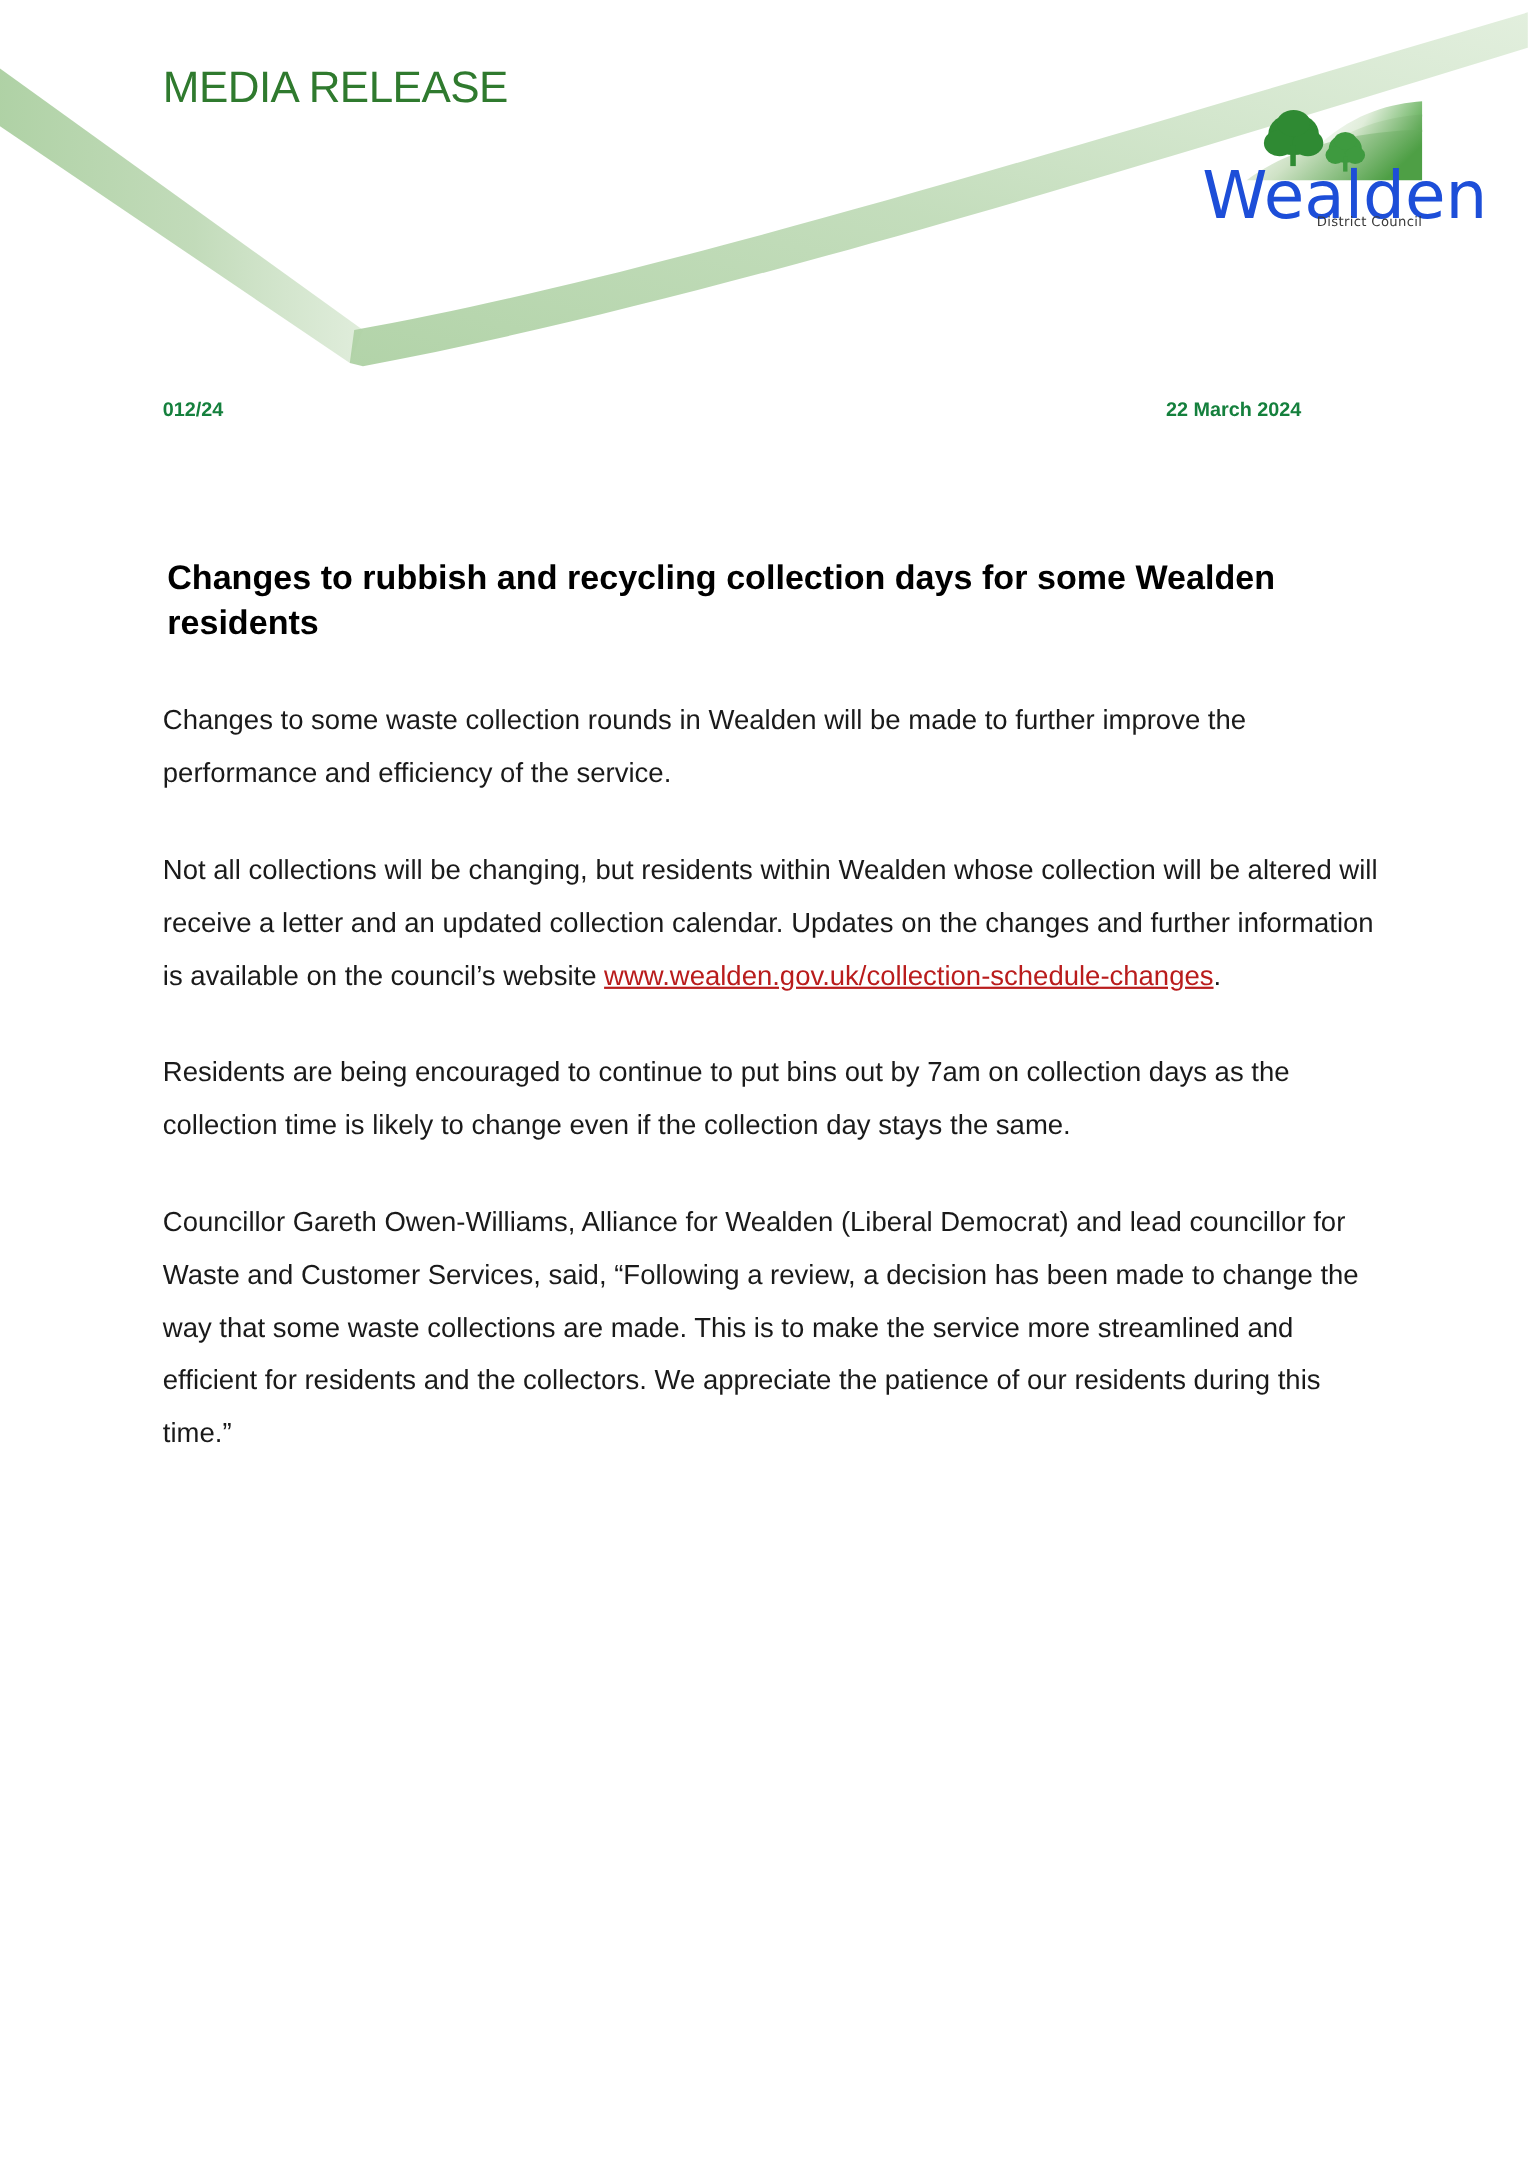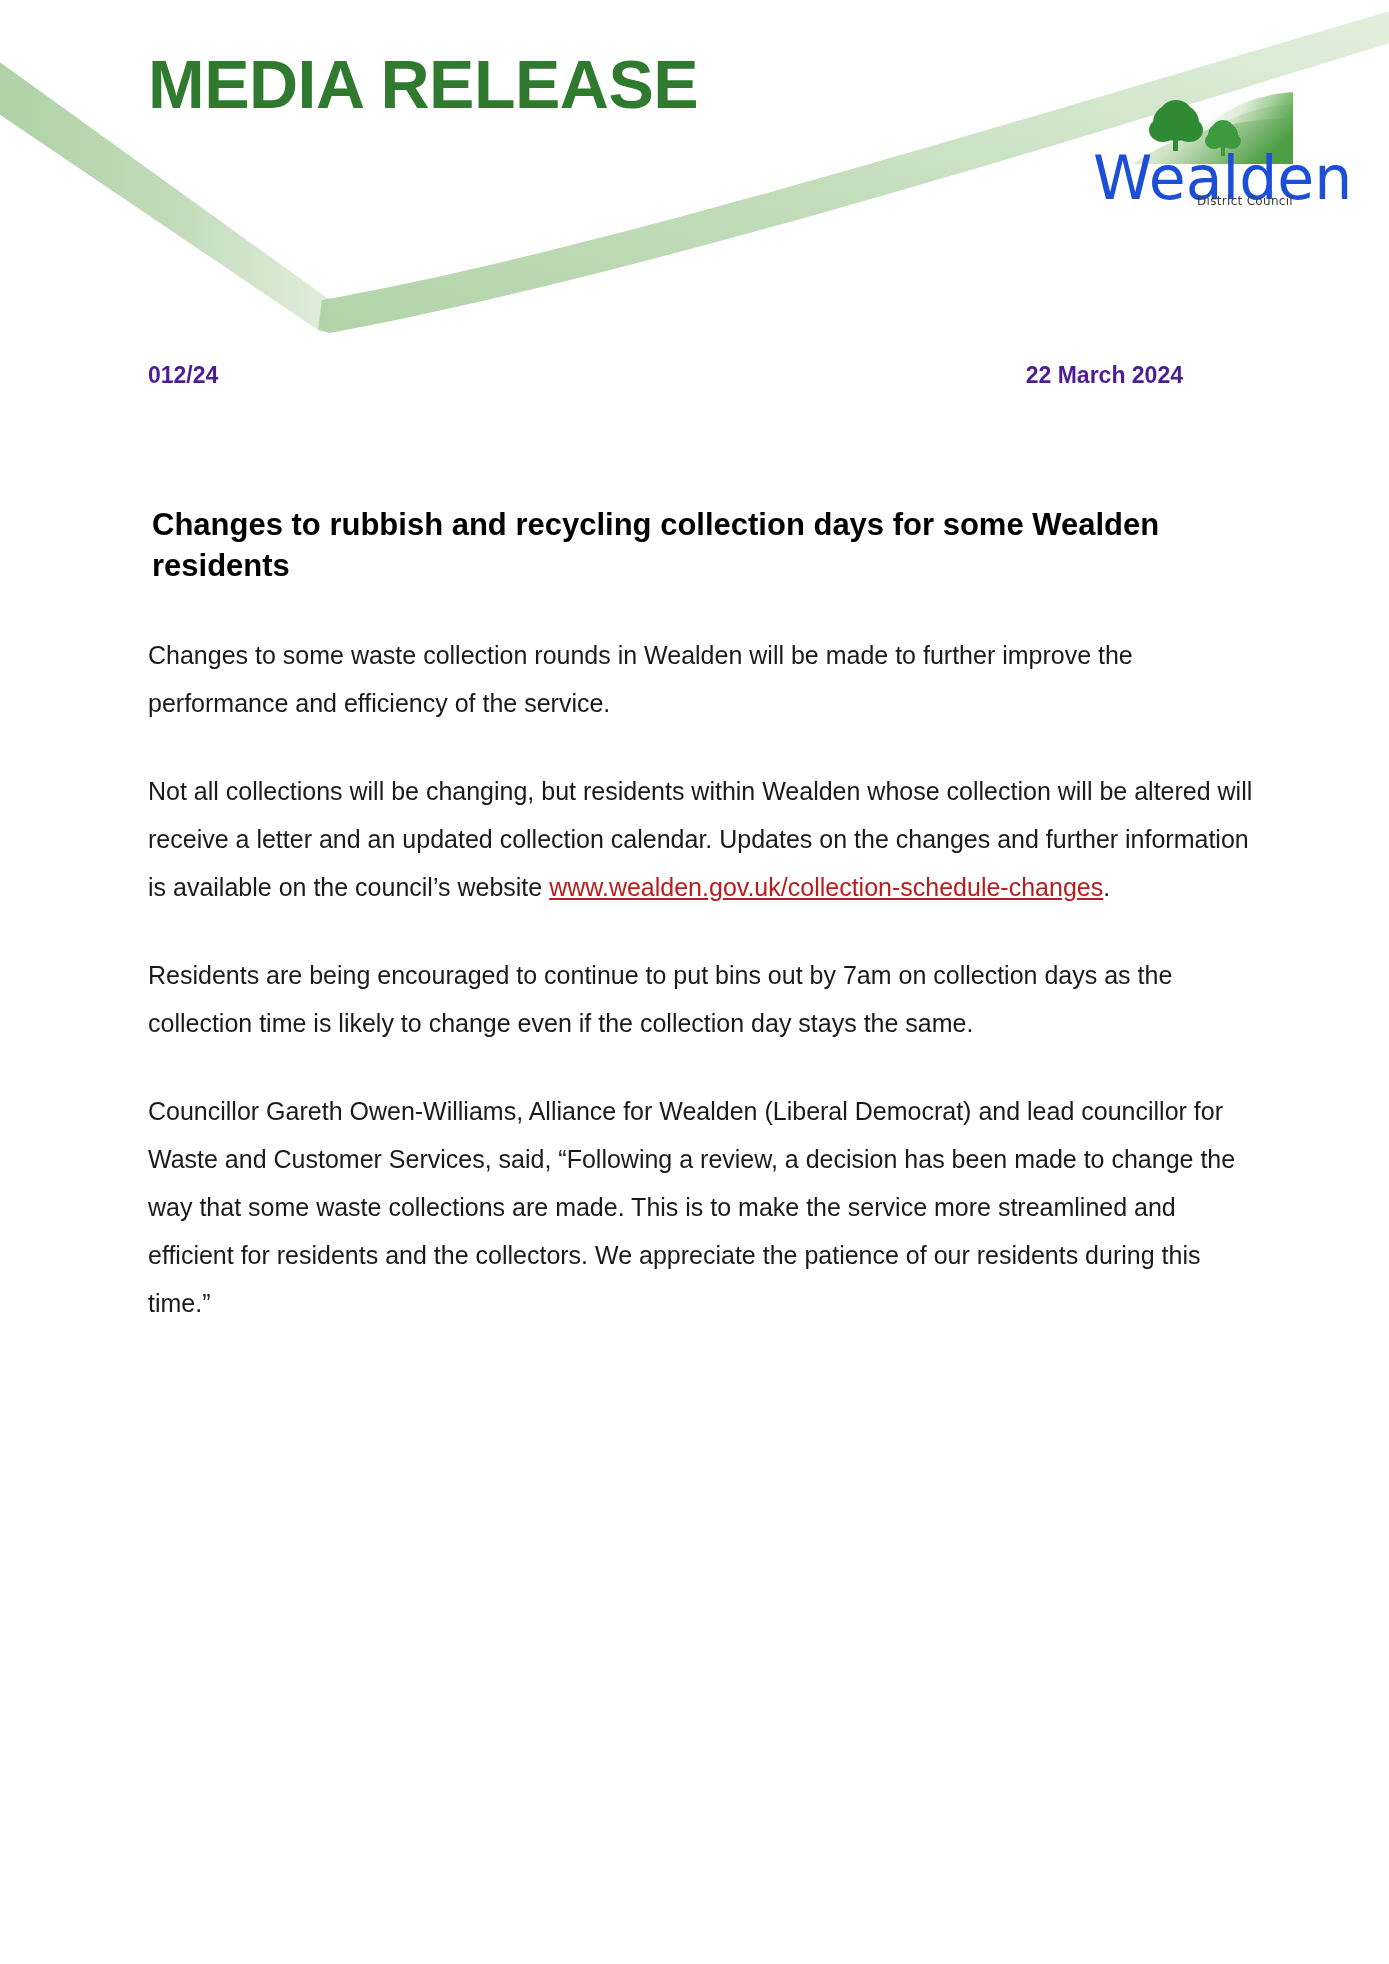--- a/index.html
+++ b/index.html
@@ -31,23 +31,23 @@
     top: 0;
     left: 0;
     width: 1389px;
     height: 340px;
     pointer-events: none;
   }
 
   .media-release-title {
     position: absolute;
     left: 148px;
-    top: 45px;
-    font-size: 68px;
-    font-weight: bold;
+    top: 58px;
+    font-size: 40px;
+    font-weight: normal;
     letter-spacing: -0.5px;
     color: #2F7A2E;
     font-family: "Liberation Sans", sans-serif;
     white-space: nowrap;
   }
 
   
   .logo {
     position: absolute;
     left: 1093px;
@@ -89,23 +89,23 @@
 
   
   .meta-row {
     position: absolute;
     left: 148px;
     top: 362px;
     width: 1035px;
     display: flex;
     justify-content: space-between;
     align-items: baseline;
-    font-size: 23px;
+    font-size: 18px;
     font-weight: bold;
-    color: #4c1d95;
+    color: #15803d;
   }
 
   
   .content {
     position: absolute;
     left: 148px;
     top: 505px;
     width: 1108px;
   }
   .headline {

